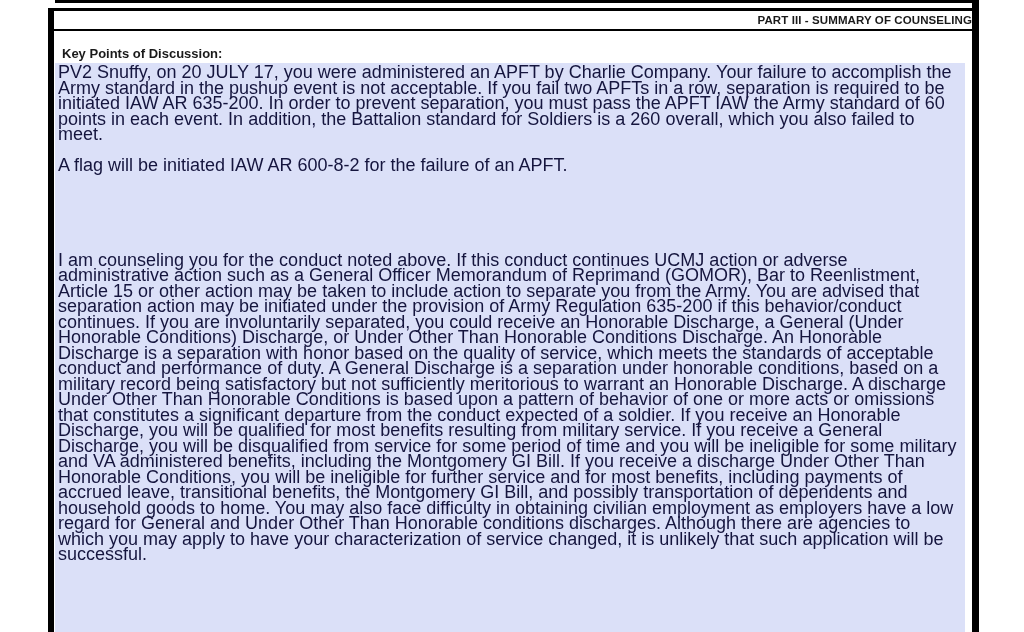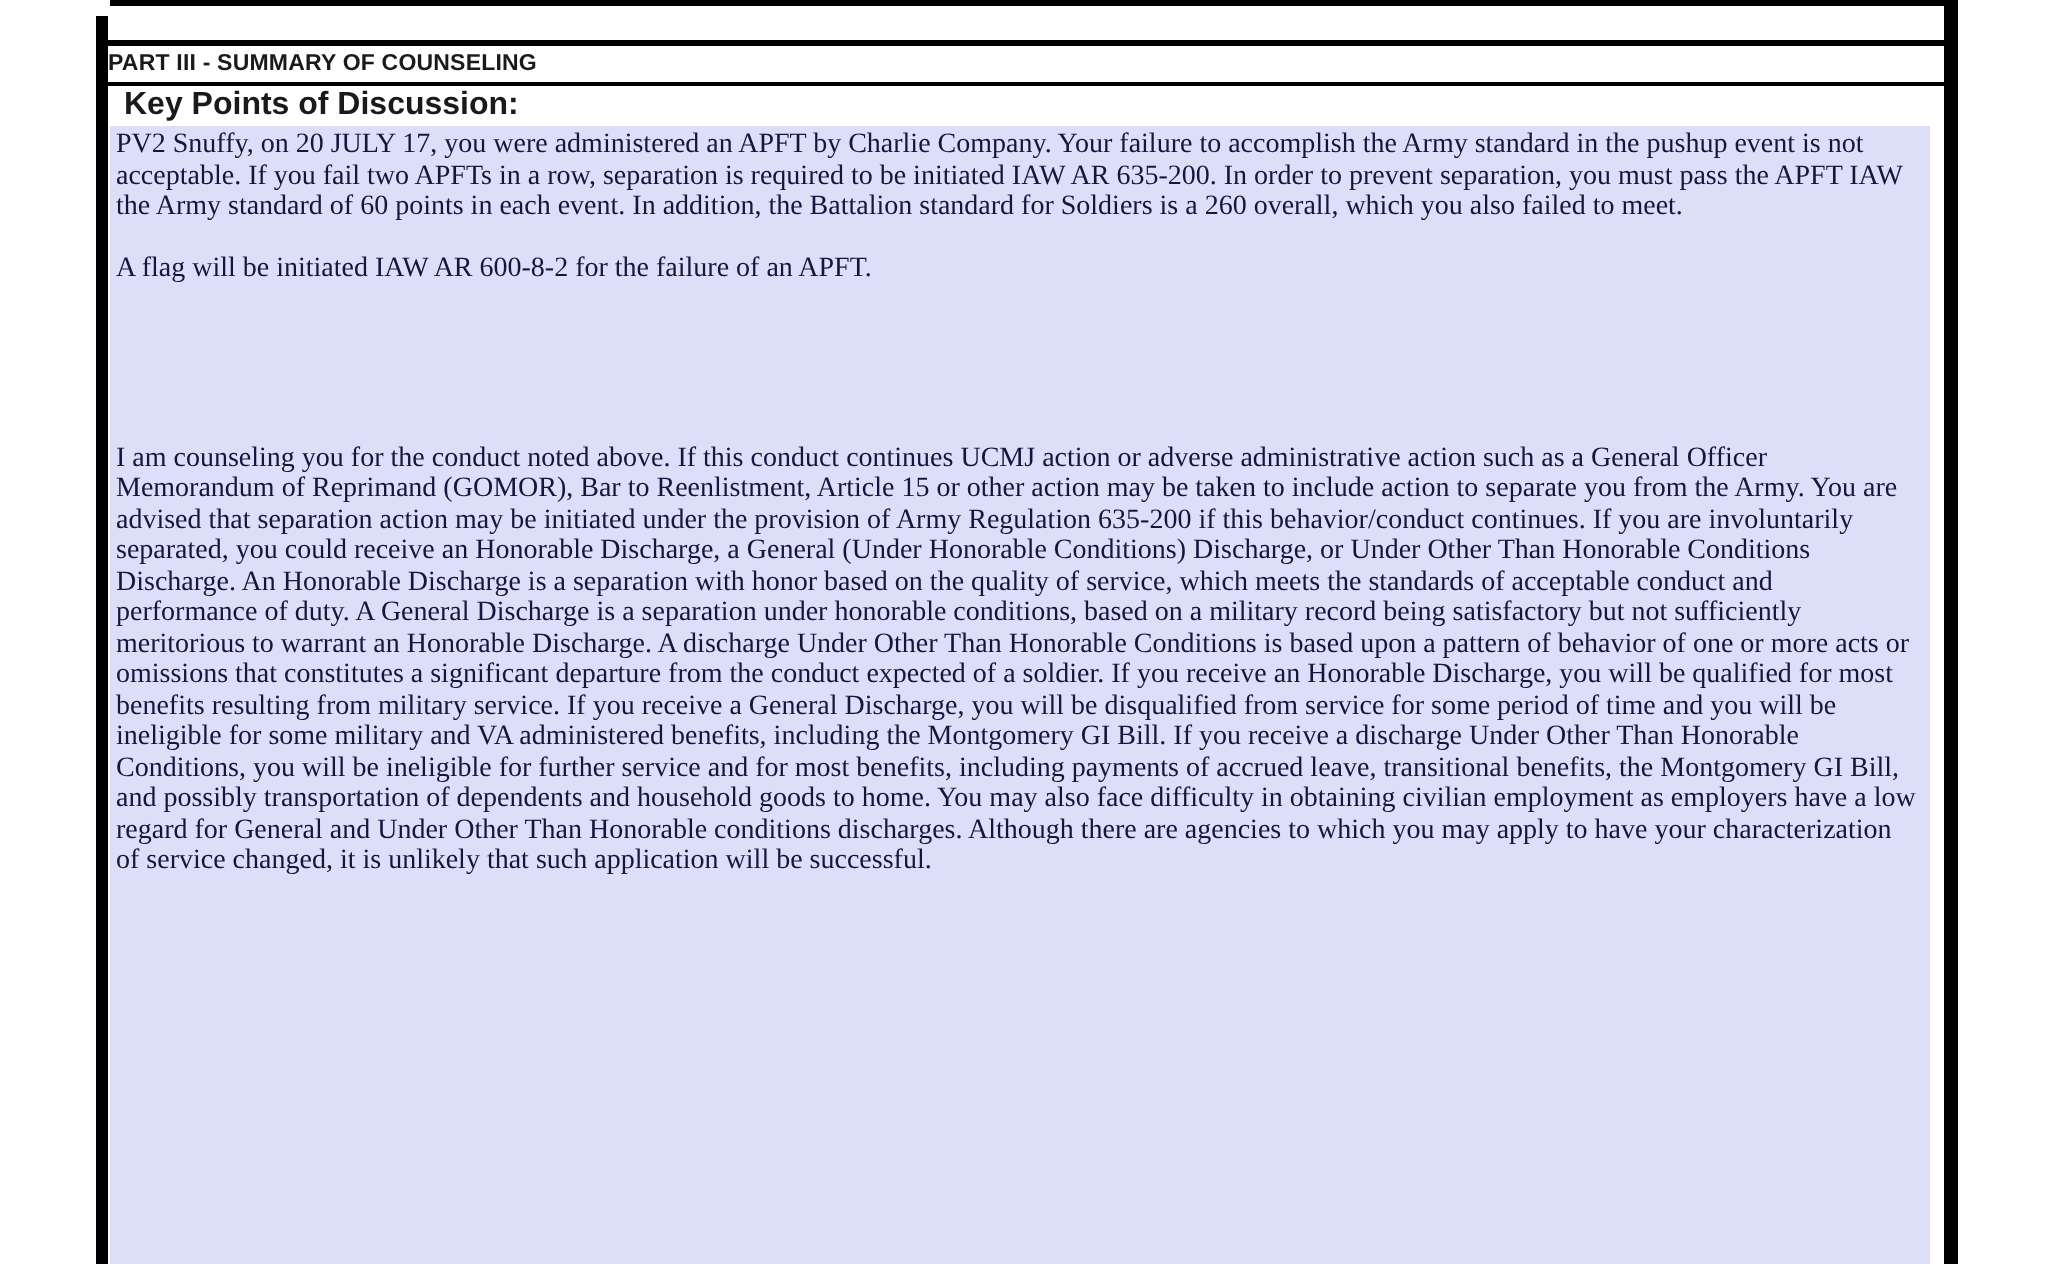--- a/index.html
+++ b/index.html
@@ -21,56 +21,56 @@
     left: 48px; top: 8px; width: 6px; height: 624px;
     background: #000000;
   }
   .right-border {
     position: absolute;
     left: 972px; top: 0; width: 7px; height: 632px;
     background: #000000;
   }
   .header-box {
     position: absolute;
-    left: 54px; top: 20px; width: 918px;
+    left: 54px; top: 8px; width: 918px;
     box-sizing: border-box;
     background: #ffffff;
     border-top: 3px solid #000000;
     border-bottom: 2px solid #000000;
     padding: 2px 0 1px 0;
-    text-align: left;
+    text-align: right;
   }
   .header-box .hline {
     font-size: 11.5px;
     font-weight: bold;
     line-height: 14.5px;
     color: #1a1a1a;
     letter-spacing: 0.1px;
   }
   .keypoints-row {
     position: absolute;
     left: 54px; top: 43px; width: 918px; height: 20px;
     box-sizing: border-box;
     background: #ffffff;
     display: flex;
     align-items: center;
     padding-left: 8px;
   }
   .keypoints-row span {
-    font-size: 16px;
+    font-size: 13px;
     font-weight: bold;
     color: #1a1a1a;
   }
   .field {
     position: absolute;
     left: 55px; top: 63px; width: 910px; height: 569px;
     box-sizing: border-box;
     padding: 2px 5px 0 3px;
-    font-family: Liberation Serif, serif;
-    font-size: 14px;
+    font-family: Liberation Sans, sans-serif;
+    font-size: 18px;
     line-height: 15.5px;
     text-align: left;
     overflow: hidden;
     cursor: text;
   }
   .field p { margin: 0 0 15.5px 0; }
   .field p.big-gap { margin-top: 79px; }
 </style>
 </head>
 <body>

